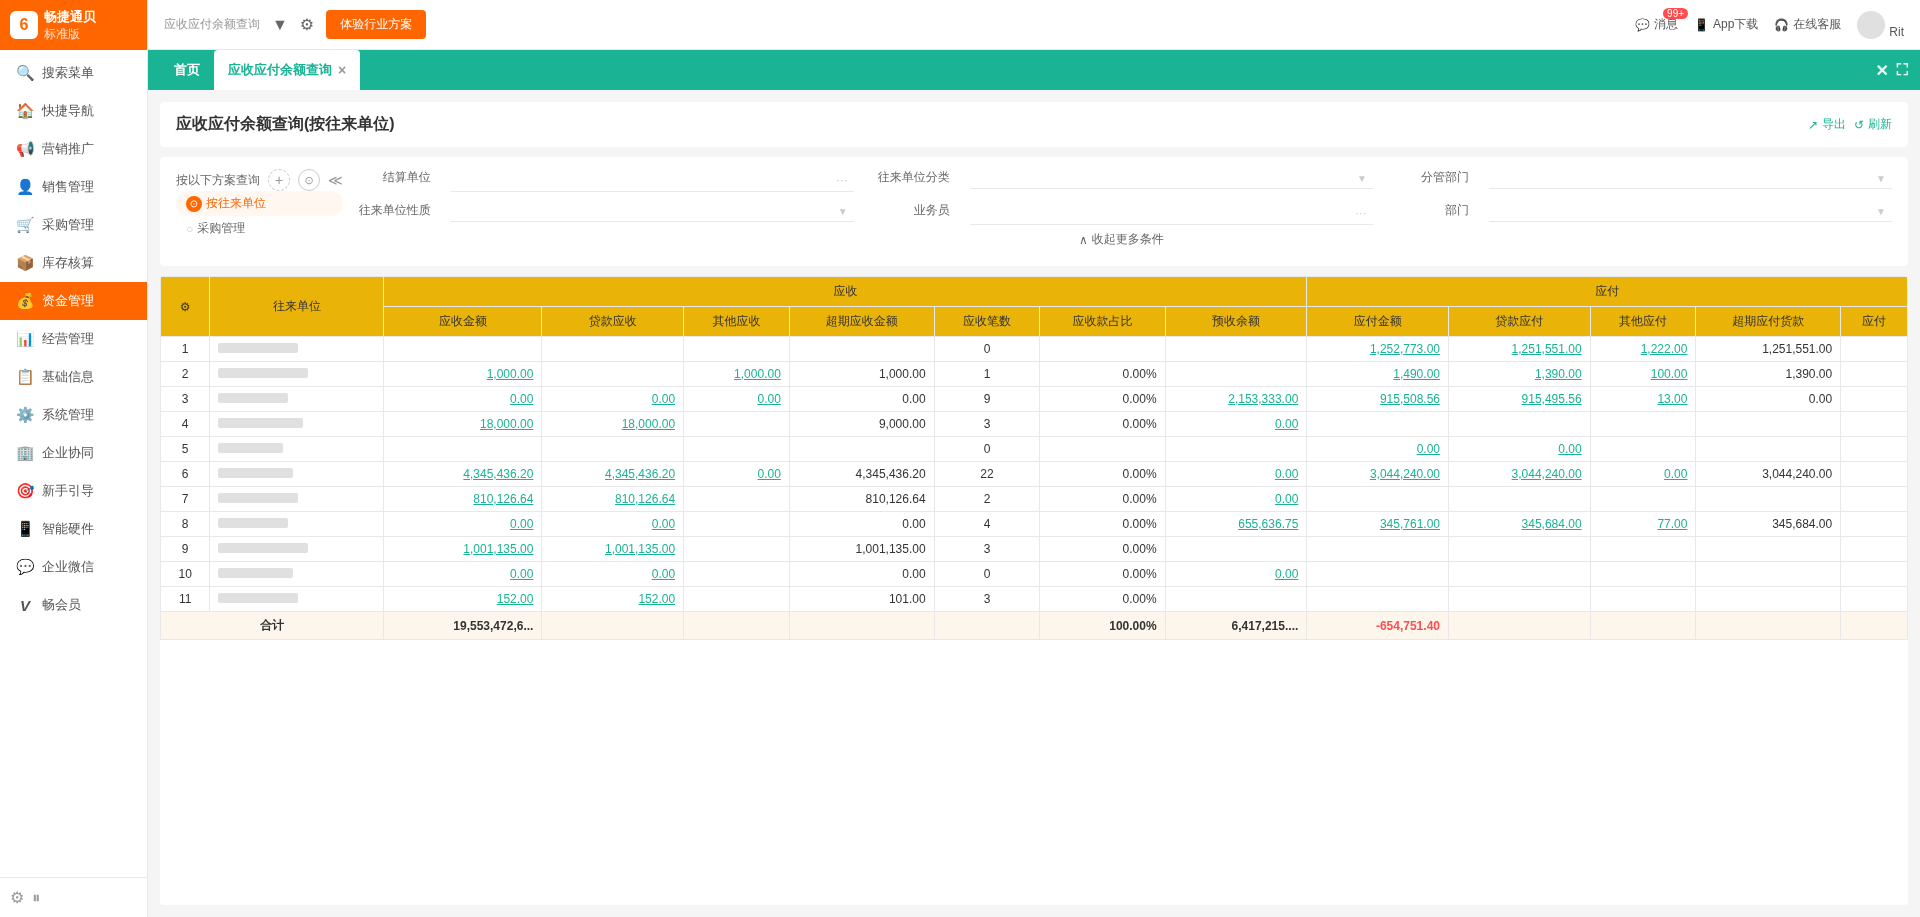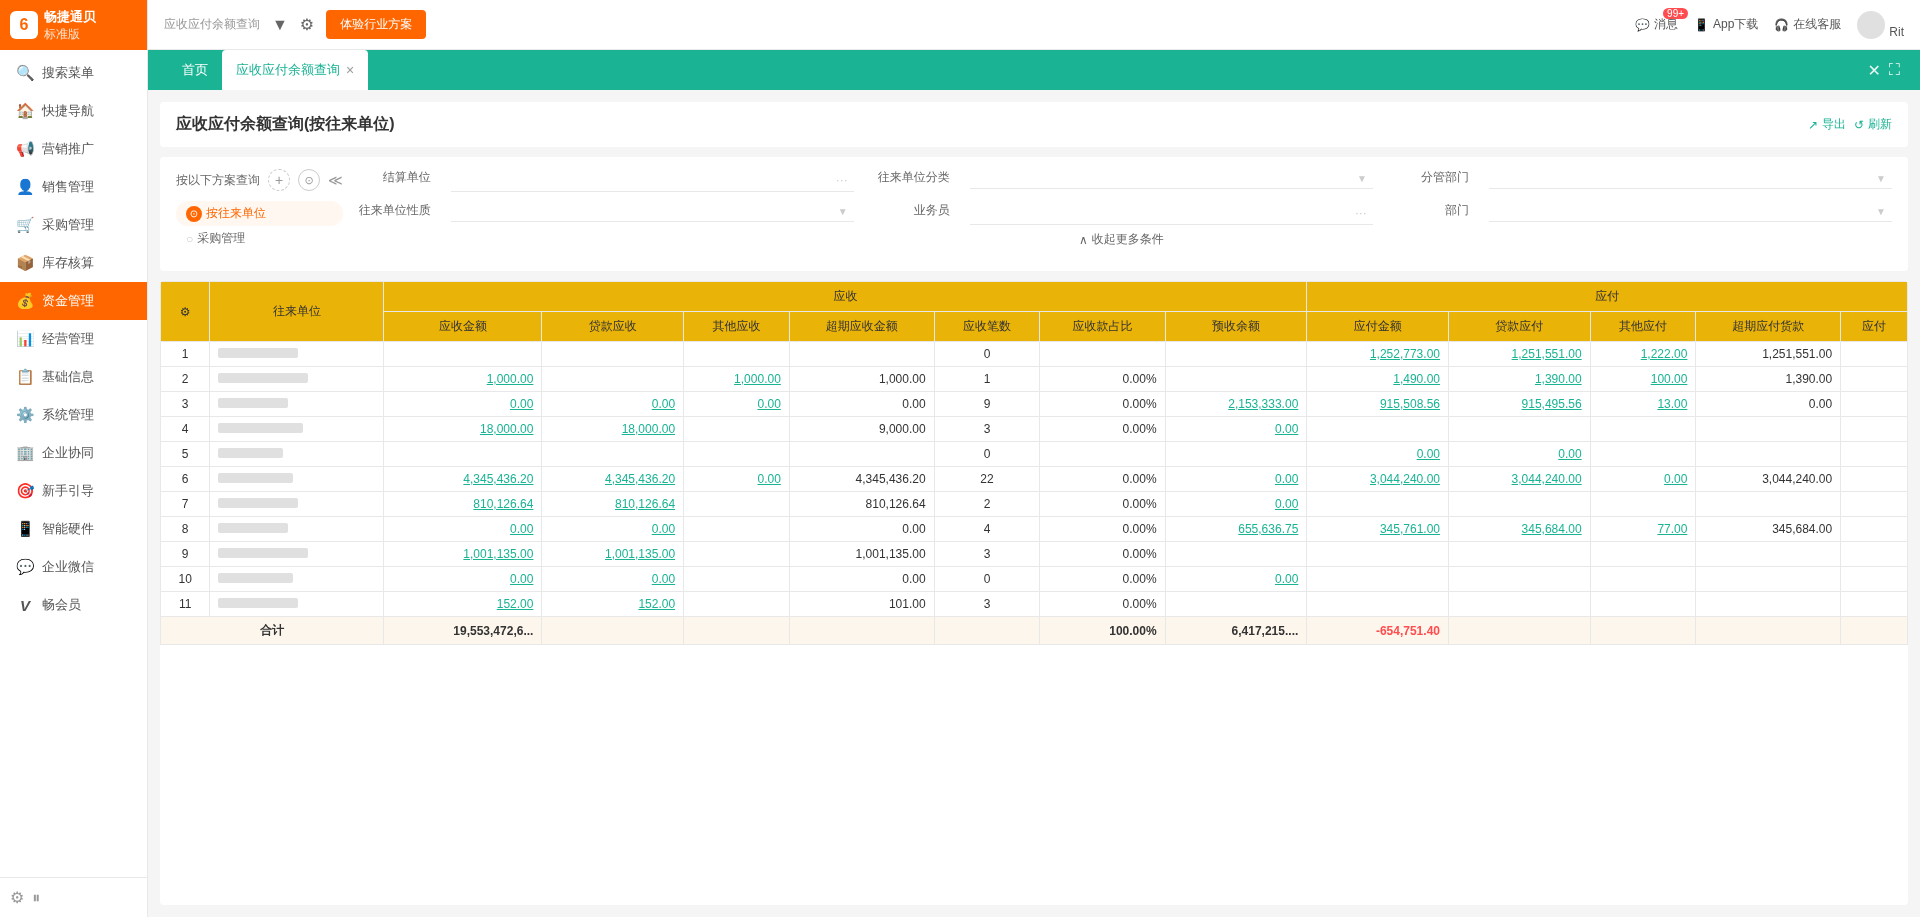--- a/index.html
+++ b/index.html
@@ -32,40 +32,40 @@
     .header-promo { background: #ff6600; color: #fff; border: none; border-radius: 4px; padding: 6px 14px; font-size: 12px; cursor: pointer; }
     .header-spacer { flex: 1; }
     .header-actions { display: flex; align-items: center; gap: 16px; }
     .header-action-item { display: flex; align-items: center; gap: 4px; color: #555; font-size: 12px; cursor: pointer; position: relative; }
     .badge { background: #ff4d4f; color: #fff; border-radius: 10px; font-size: 10px; padding: 0 4px; min-width: 18px; text-align: center; position: absolute; top: -8px; right: -10px; }
     .header-avatar { width: 28px; height: 28px; background: #e0e0e0; border-radius: 50%; display: flex; align-items: center; justify-content: center; font-size: 11px; color: #666; }
     .header-user { display: flex; align-items: flex-end; gap: 4px; }
     .header-username { font-size: 12px; color: #555; }
 
     
-    .tab-bar { height: 40px; background: #1ab394; display: flex; align-items: center; padding: 0 20px; gap: 0; }
+    .tab-bar { height: 40px; background: #1ab394; display: flex; align-items: center; padding: 0 12px; gap: 0; font-weight: bold; }
     .tab-item { padding: 0 14px; height: 40px; display: flex; align-items: center; gap: 6px; cursor: pointer; color: rgba(255,255,255,0.8); font-size: 13px; }
     .tab-item.active { background: #fff; color: #1ab394; border-radius: 4px 4px 0 0; }
     .tab-item.home { color: #fff; }
     .tab-close { font-size: 14px; color: #999; cursor: pointer; }
     .tab-spacer { flex: 1; }
     .tab-actions { display: flex; align-items: center; gap: 8px; color: #fff; font-size: 16px; }
     .tab-action-icon { cursor: pointer; color: rgba(255,255,255,0.9); }
 
     
     .page-content { flex: 1; overflow: hidden; display: flex; flex-direction: column; background: #f5f5f5; padding: 12px; gap: 10px; }
     .page-header { display: flex; align-items: center; justify-content: space-between; background: #fff; padding: 12px 16px; border-radius: 4px; }
     .page-title { font-size: 16px; font-weight: bold; color: #333; }
     .page-header-actions { display: flex; gap: 8px; }
     .btn-export { display: flex; align-items: center; gap: 4px; color: #1ab394; font-size: 12px; cursor: pointer; border: none; background: none; }
     .btn-refresh { display: flex; align-items: center; gap: 4px; color: #1ab394; font-size: 12px; cursor: pointer; border: none; background: none; }
 
     
     .filter-area { background: #fff; padding: 12px 16px; border-radius: 4px; }
-    .filter-row1 { display: flex; align-items: center; gap: 8px; margin-bottom: 10px; }
+    .filter-row1 { display: flex; align-items: center; gap: 8px; }
     .filter-label { font-size: 12px; color: #666; white-space: nowrap; }
     .filter-add-btn { width: 22px; height: 22px; border: 1px dashed #ccc; border-radius: 50%; display: flex; align-items: center; justify-content: center; cursor: pointer; color: #999; font-size: 14px; }
     .filter-settings-btn { width: 22px; height: 22px; border: 1px solid #ccc; border-radius: 50%; display: flex; align-items: center; justify-content: center; cursor: pointer; color: #999; font-size: 11px; }
     .filter-collapse-btn { cursor: pointer; color: #999; font-size: 14px; }
     .filter-nav-option { display: flex; align-items: center; gap: 4px; padding: 4px 10px; border-radius: 12px; cursor: pointer; color: #ff6600; font-size: 12px; background: #fff7f0; }
     .filter-nav-option2 { display: flex; align-items: center; gap: 4px; padding: 4px 10px; border-radius: 12px; cursor: pointer; color: #666; font-size: 12px; }
 
     .filter-fields { display: grid; grid-template-columns: 1fr 1fr 1fr; gap: 10px 16px; }
     .filter-field { display: flex; align-items: flex-start; gap: 20px; }
     .filter-field-label { font-size: 12px; color: #666; white-space: nowrap; width: 80px; text-align: right; }

